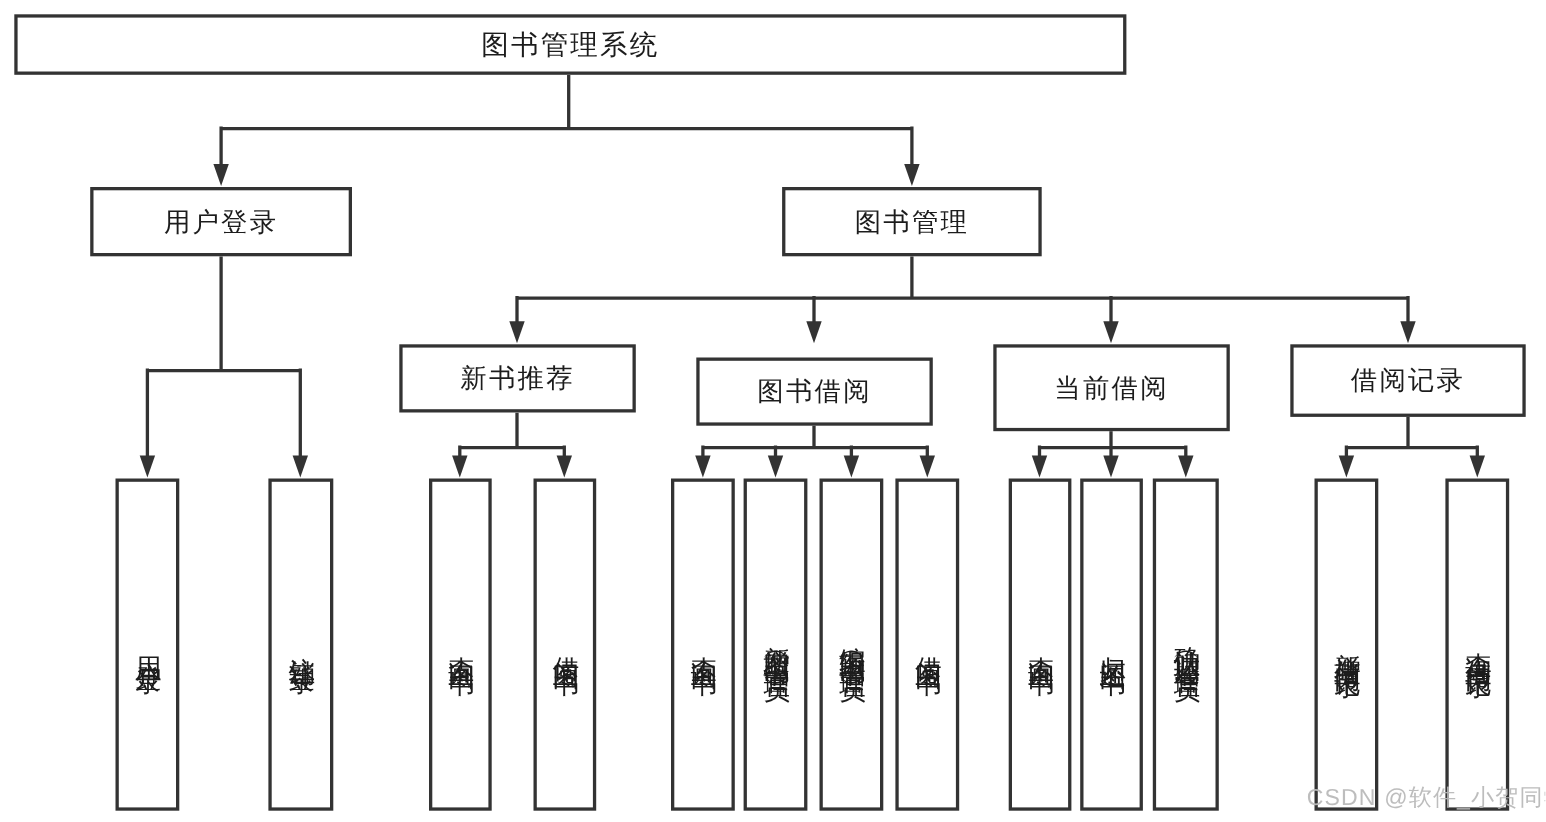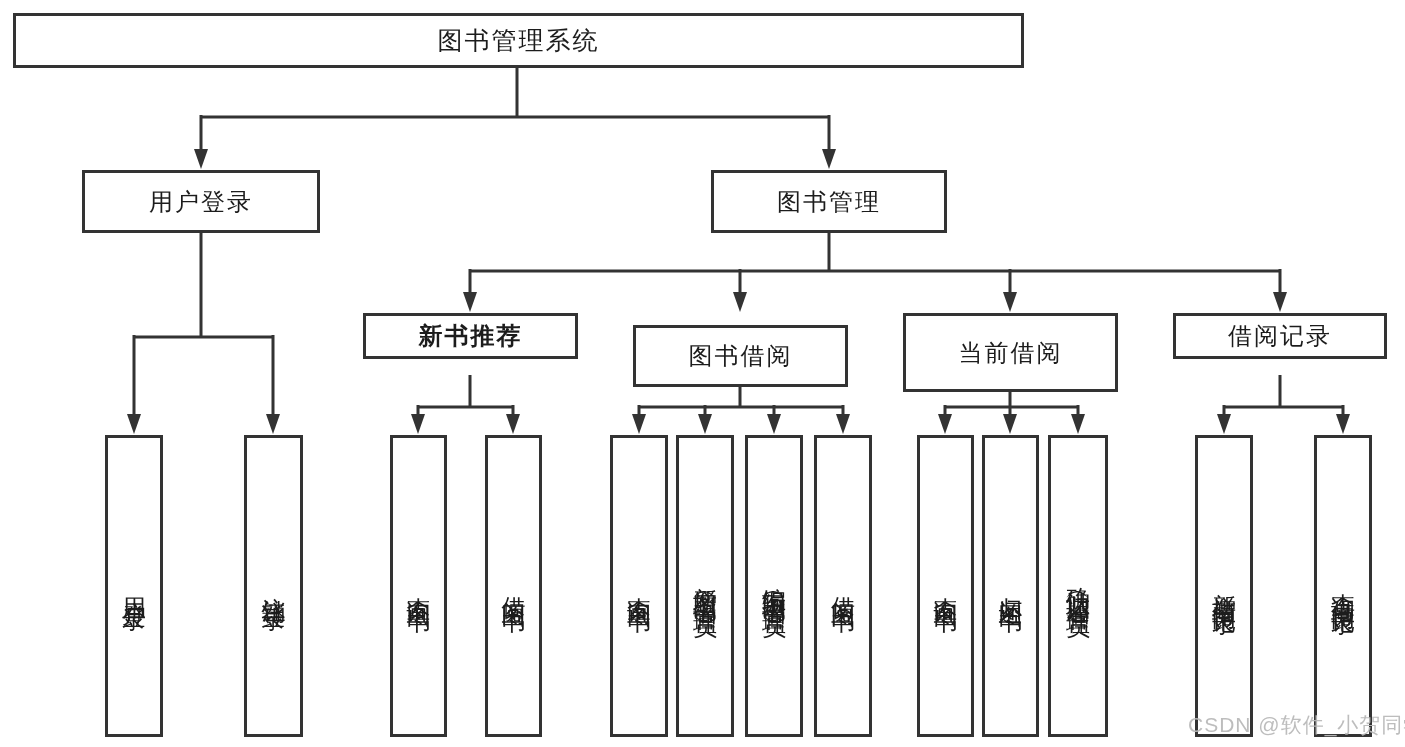--- a/index.html
+++ b/index.html
@@ -88,24 +88,24 @@
       <polygon points="1217,414 1231,414 1224,434"></polygon>
       <polygon points="1336,414 1350,414 1343,434"></polygon>
     </g>
   </svg>
 
   <div class="box hbox root-box" style="left:13px; top:13px; width:1011px; height:55px;">图书管理系统</div>
 
   <div class="box hbox" style="left:82px; top:170px; width:238px; height:63px;">用户登录</div>
   <div class="box hbox" style="left:711px; top:170px; width:236px; height:63px;text-align:center;">图书管理</div>
 
-  <div class="box hbox" style="left:363px; top:313px; width:215px; height:46px;font-weight:bold;">新书推荐</div>
+  <div class="box hbox" style="left:363px; top:313px; width:215px; height:62px;">新书推荐</div>
   <div class="box hbox" style="left:633px; top:313px; width:215px; height:62px;margin-top:12px;">图书借阅</div>
   <div class="box hbox" style="left:903px; top:313px; width:215px; height:79px;">当前借阅</div>
-  <div class="box hbox" style="left:1173px; top:313px; width:214px; height:46px;">借阅记录</div>
+  <div class="box hbox" style="left:1173px; top:313px; width:214px; height:66px;">借阅记录</div>
 
   <div class="box vbox" style="left:105px; top:435px; width:58px; height:302px;">用户登录</div>
   <div class="box vbox" style="left:244px; top:435px; width:59px; height:302px;">注销登录</div>
 
   <div class="box vbox" style="left:390px; top:435px; width:57px; height:302px;">查询图书</div>
   <div class="box vbox" style="left:485px; top:435px; width:57px; height:302px;">借阅图书</div>
 
   <div class="box vbox" style="left:610px; top:435px; width:58px; height:302px;">查询图书</div>
   <div class="box vbox" style="left:676px; top:435px; width:58px; height:302px;">新增图书（管理员）</div>
   <div class="box vbox" style="left:745px; top:435px; width:58px; height:302px;">编辑图书（管理员）</div>

